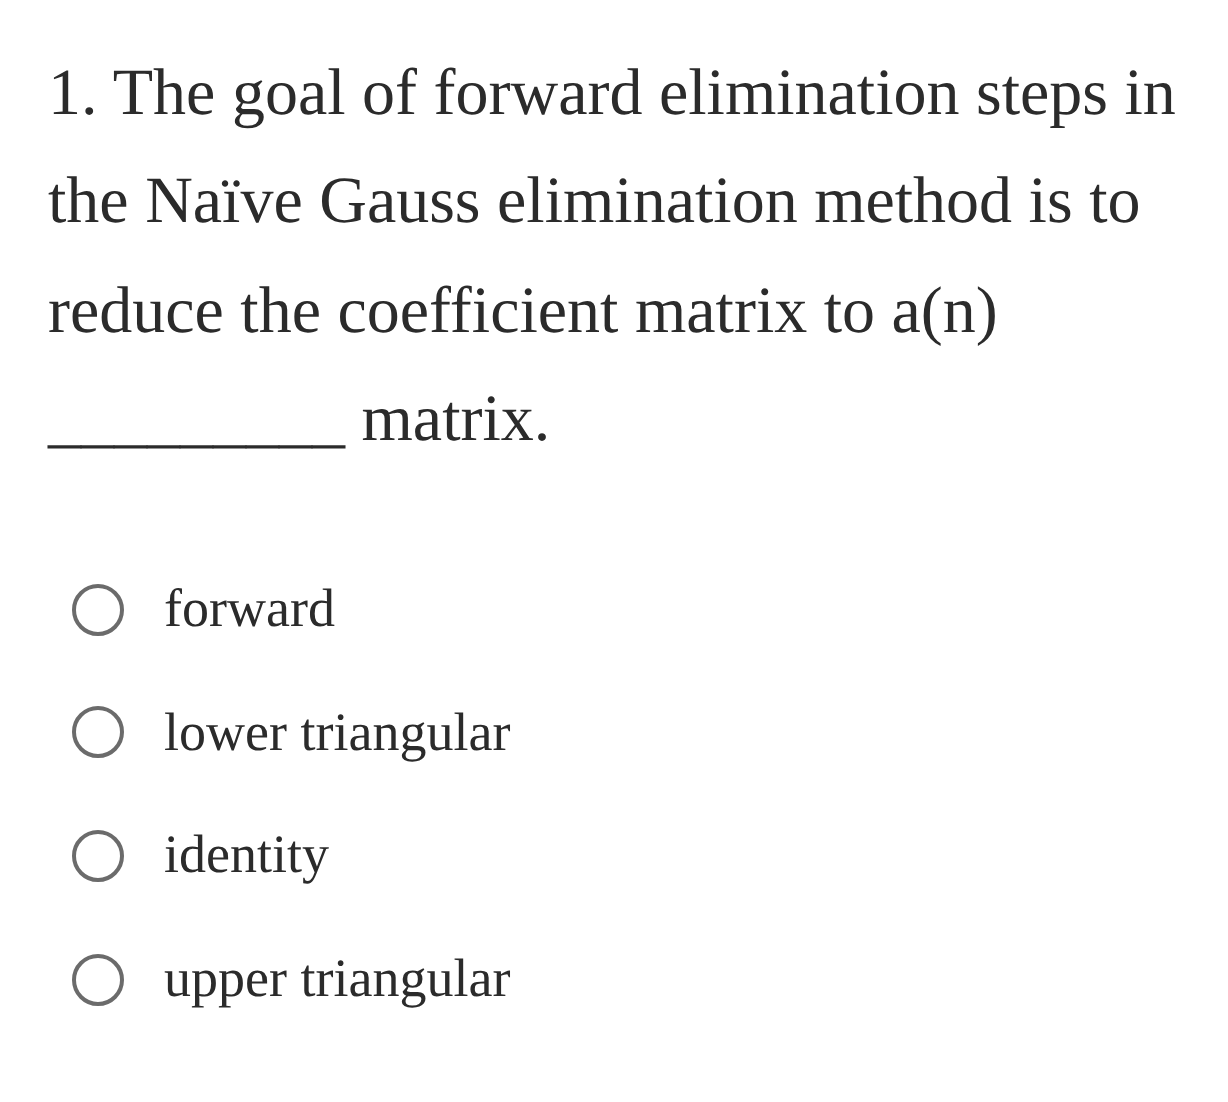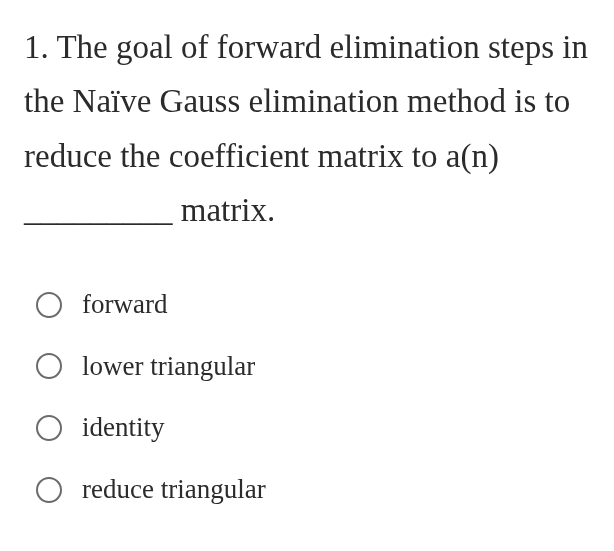--- a/index.html
+++ b/index.html
@@ -56,15 +56,15 @@
   <div class="option">
     <span class="radio-circle"></span>
     <span class="option-label">lower triangular</span>
   </div>
   <div class="option">
     <span class="radio-circle"></span>
     <span class="option-label">identity</span>
   </div>
   <div class="option">
     <span class="radio-circle"></span>
-    <span class="option-label">reduce triangular</span>
+    <span class="option-label">upper triangular</span>
   </div>
 </div>
 
 </body></html>

